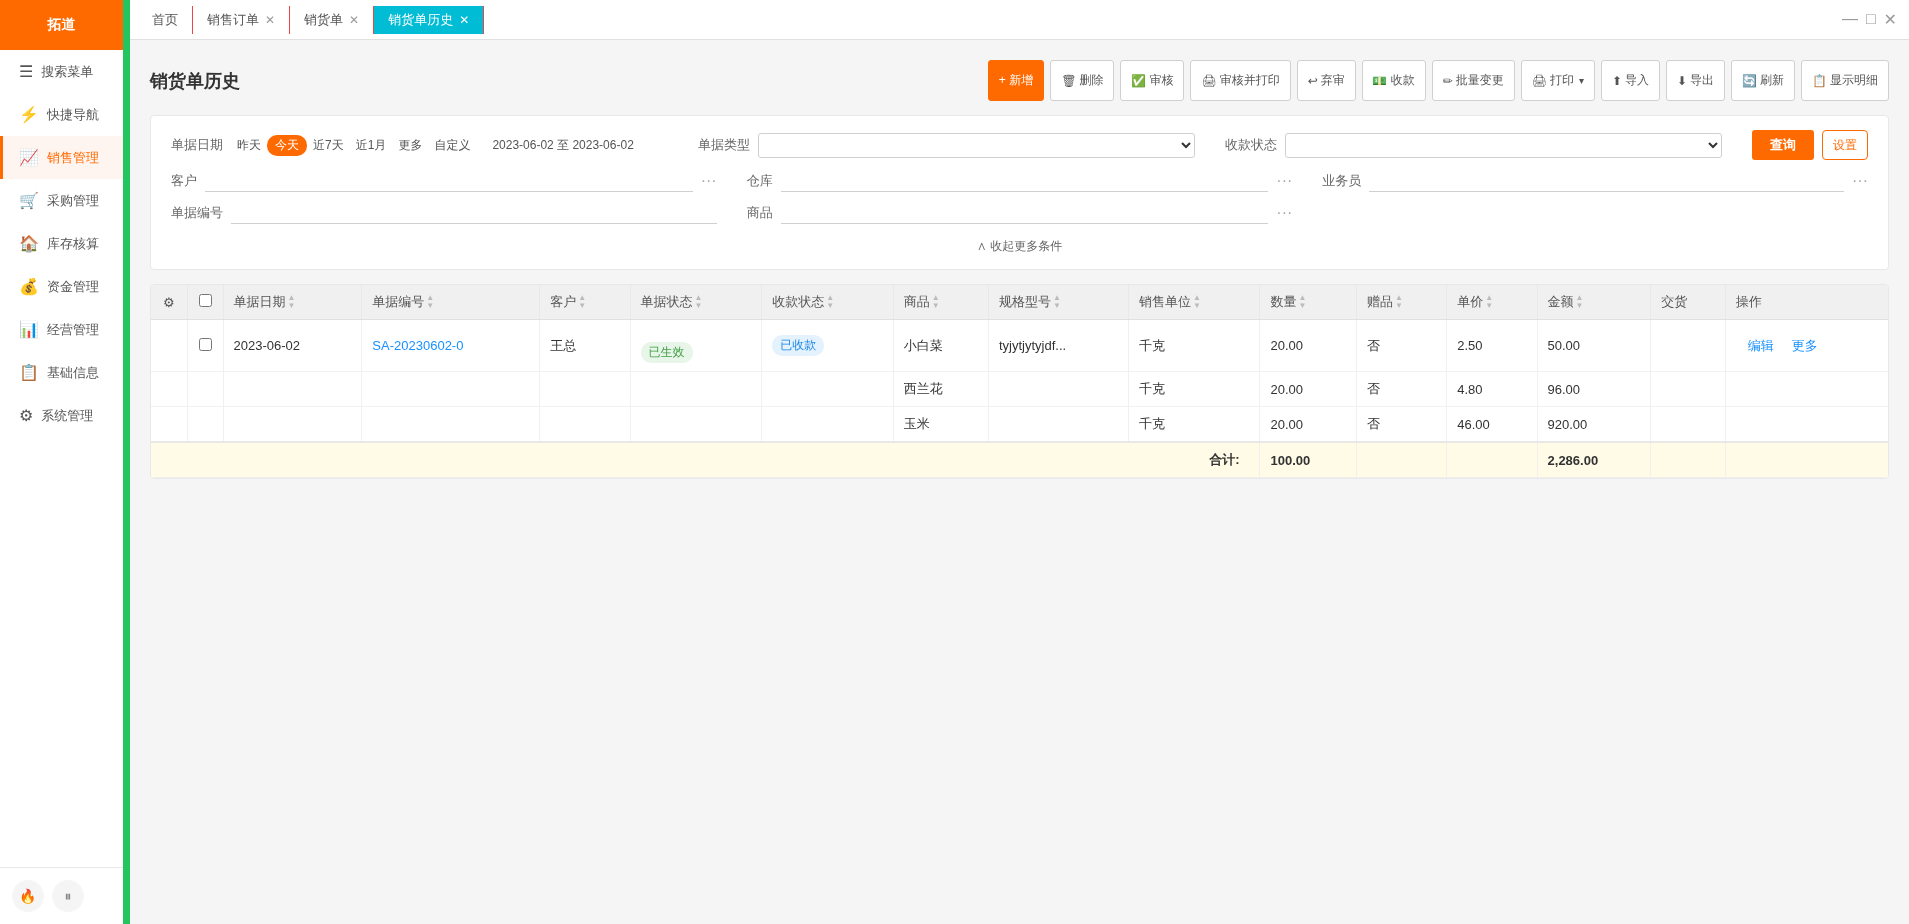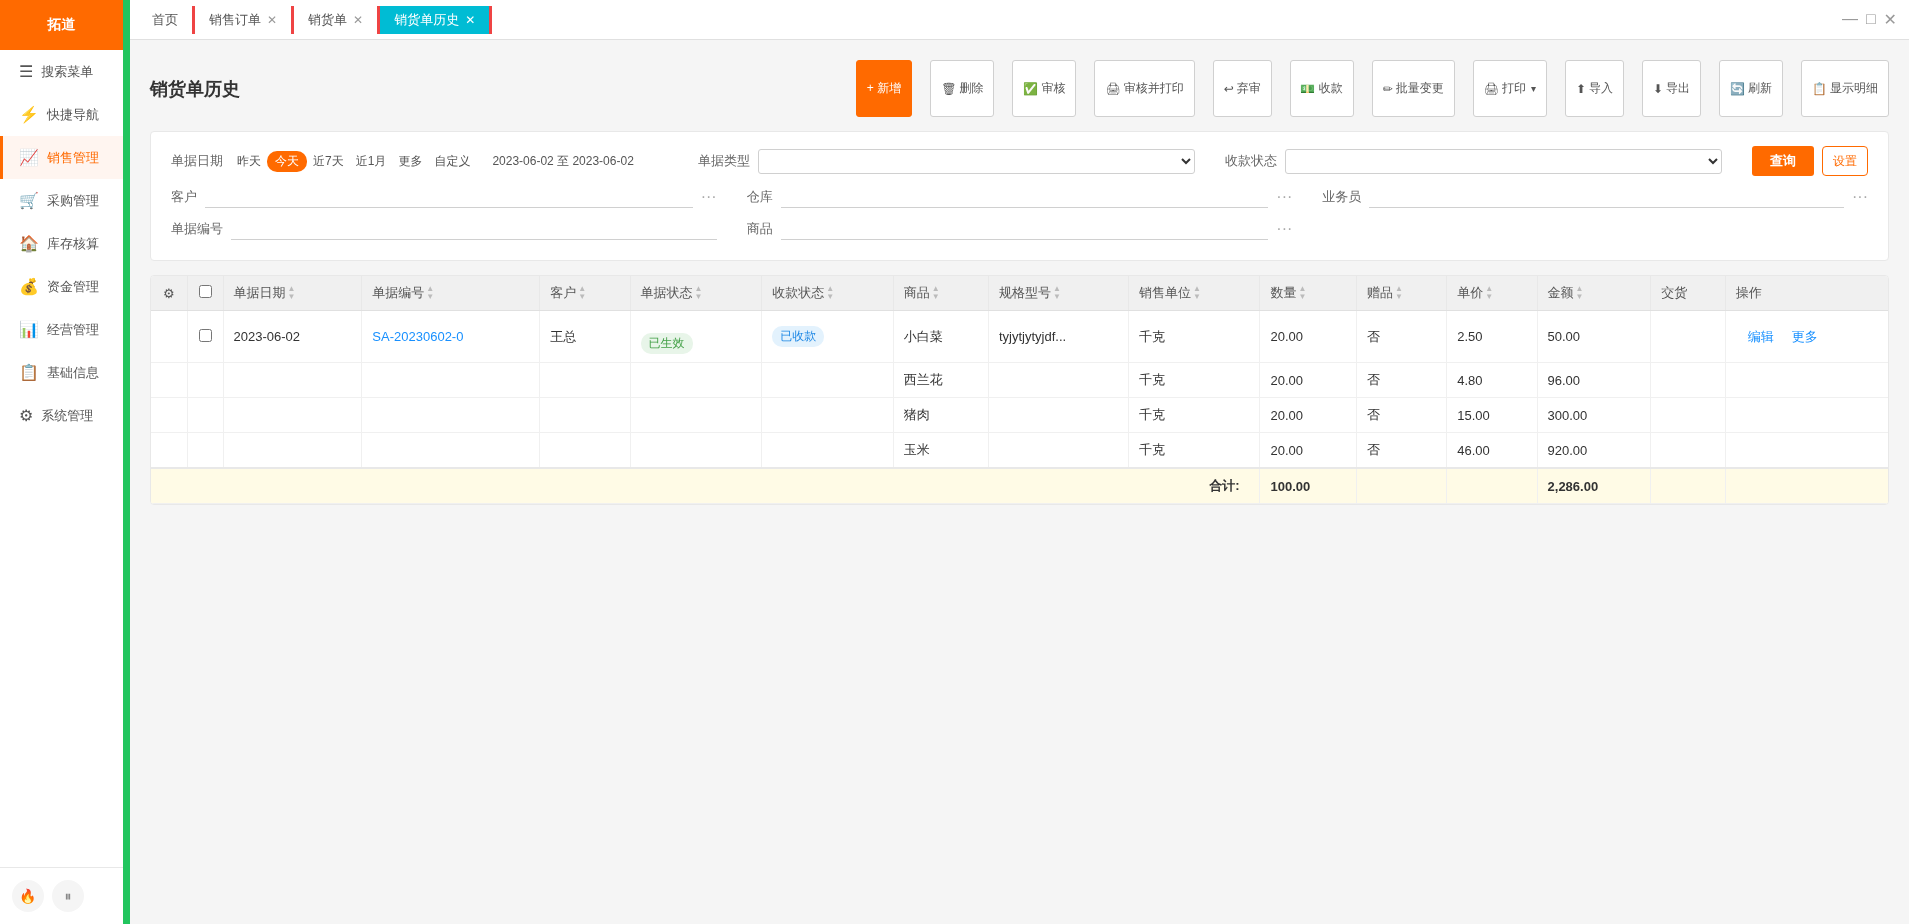--- a/index.html
+++ b/index.html
@@ -62,21 +62,21 @@
       height: 40px;
       padding: 0 8px;
       flex-shrink: 0;
     }
     .tab {
       display: flex; align-items: center; gap: 6px;
       padding: 0 14px;
       height: 28px;
       cursor: pointer;
       color: #555;
-      border-right: 3px solid #ef4444;
+      border-right: 1px solid #ef4444;
       white-space: nowrap;
       font-size: 13px;
     }
     .tab.active {
       color: #fff;
       background: #00bcd4;
     }
     .tab .tab-close { font-size: 12px; color: #999; }
     .tab.active .tab-close { color: #fff; }
     .tab-spacer { flex: 1; }
@@ -99,29 +99,28 @@
       flex: 1;
     }
     .toolbar {
       display: flex;
       align-items: center;
       gap: 6px;
       flex-wrap: wrap;
     }
     .toolbar-btn {
       display: flex; align-items: center; gap: 3px;
-      padding: 19px 10px;
+      padding: 11px 10px;
       border: 1px solid #d0d0d0;
       background: #fff;
       border-radius: 3px;
       cursor: pointer;
       color: #555;
       font-size: 12px;
       white-space: nowrap;
-      margin-left: 12px;
     }
     .toolbar-btn.primary { background: #ff6a00; color: #fff; border-color: #ff6a00; }
 
     
     .filter-panel {
       background: #fff;
       border: 1px solid #e8e8e8;
       border-radius: 4px;
       padding: 14px 20px 10px;
       margin-bottom: 14px;
@@ -473,20 +472,21 @@
           <input class="filter-input" style="">
         </div>
         <div class="filter-item">
           <span class="filter-label">商品</span>
           <input class="filter-input" style="">
           <span class="filter-dots">···</span>
         </div>
         <div class="filter-item"></div>
       </div>
 
+      <div class="filter-more">∧ 收起更多条件</div>
     </div>
 
     <div class="table-container">
       <table>
         <thead>
           <tr>
             <th style="width:36px;text-align:center;">⚙</th>
             <th style="width:36px;text-align:center;"><input type="checkbox" style=""></th>
             <th>
               <div class="col-sort">
@@ -644,49 +644,20 @@
       <td>
         
       </td>
       <td>西兰花</td>
       <td></td>
       <td>千克</td>
       <td>20.00</td>
       <td>否</td>
       <td>4.80</td>
       <td>96.00</td>
-      <td></td>
-      <td>
-        <div class="action-btns">
-          
-          
-        </div>
-      </td>
-    </tr>
-            <tr>
-      <td></td>
-      <td style="text-align:center;">
-        
-      </td>
-      <td></td>
-      <td style="color:#1890ff;cursor:pointer;"></td>
-      <td></td>
-      <td>
-        
-      </td>
-      <td>
-        
-      </td>
-      <td>猪肉</td>
-      <td></td>
-      <td>千克</td>
-      <td>20.00</td>
-      <td>否</td>
-      <td>15.00</td>
-      <td>300.00</td>
       <td></td>
       <td>
         <div class="action-btns">
           
           
         </div>
       </td>
     </tr>
             <tr>
       <td></td>

